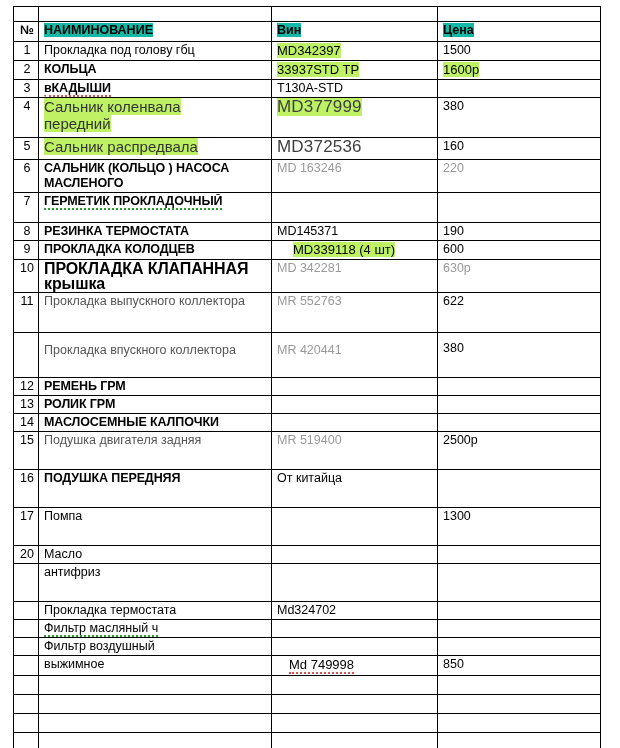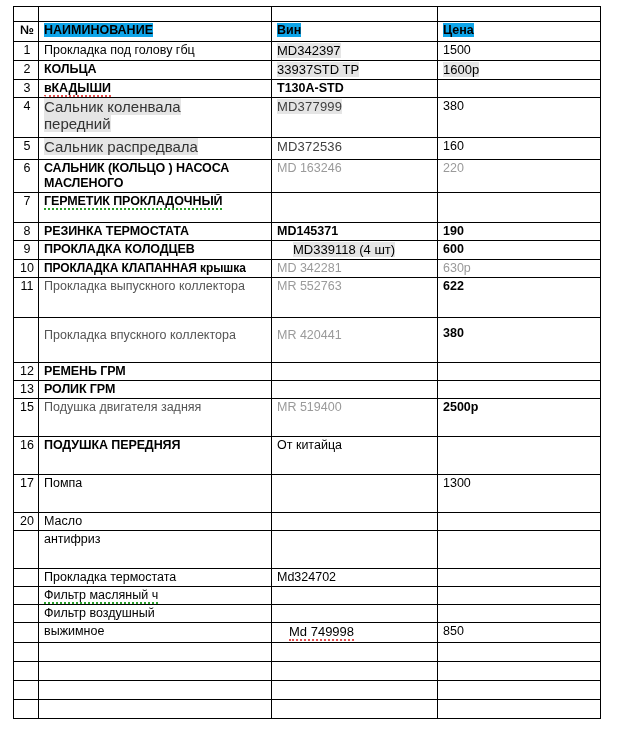--- a/index.html
+++ b/index.html
@@ -47,32 +47,32 @@
     padding-left: 0;
     padding-right: 0;
     font-size: 12.5px;
   }
 
   
   .t-hdr {
     font-weight: bold;
     font-size: 12.5px;
   }
-  .hl { background: #0ea5e9; }
+  .hl { background: #14b8a6; }
   .t-grey  { color: #9a9a9a; }
-  .t-big   { font-size: 13px; color: #404040; letter-spacing: .2px; }
+  .t-big   { font-size: 17px; color: #404040; letter-spacing: .2px; }
   .t-big2  { font-size: 15px; color: #333333; }
   .t-med   { font-size: 13px; }
   .t-small { font-size: 11.5px; color: #555555; }
-  .t-bold  { font-weight: bold; }
+  .t-bold  { font-weight: normal; }
   .t-caps  { font-weight: bold; font-size: 12.5px; letter-spacing: -.1px; border-radius: 9px; }
   .t-mono  { font-size: 13px; }
   .sp-red  { border-bottom: 2px dotted #e05050; }
   .sp-grn  { border-bottom: 2px dotted #2aa02a; }
-  .inline-shade { background: #e5e5e5; }
+  .inline-shade { background: #bef264; }
   .nowrap { white-space: nowrap; }
 </style>
 </head>
 <body>
 
 <div id="sheet">
 
   <table class="grid">
     <colgroup>
       <col class="c-num">
@@ -156,21 +156,21 @@
 
       <tr style="height:18px">
         <td class="num">9</td>
         <td class="t-caps">ПРОКЛАДКА КОЛОДЦЕВ</td>
         <td><span class="t-mono inline-shade" style="margin-left:16px">MD339118  (4 шт)</span></td>
         <td class="t-mono t-bold">600</td>
       </tr>
 
       <tr style="height:18px">
         <td class="num">10</td>
-        <td class="t-caps nowrap" style="font-size:12px">ПРОКЛАДКА КЛАПАННАЯ крышка</td>
+        <td class="t-caps nowrap" style="font-size:16px">ПРОКЛАДКА КЛАПАННАЯ крышка</td>
         <td class="t-mono t-grey">MD 342281</td>
         <td class="t-mono t-grey">630р</td>
       </tr>
 
       <tr style="height:40px">
         <td class="num">11</td>
         <td class="t-small">Прокладка выпускного коллектора</td>
         <td class="t-mono t-grey">MR 552763</td>
         <td class="t-mono t-bold">622</td>
       </tr>
@@ -189,20 +189,26 @@
         <td></td>
       </tr>
 
       <tr style="height:18px">
         <td class="num">13</td>
         <td class="t-caps">РОЛИК ГРМ</td>
         <td></td>
         <td></td>
       </tr>
 
+      <tr style="height:18px">
+        <td class="num">14</td>
+        <td class="t-caps">МАСЛОСЕМНЫЕ КАЛПОЧКИ</td>
+        <td></td>
+        <td></td>
+      </tr>
 
       <tr style="height:38px">
         <td class="num">15</td>
         <td class="t-small">Подушка двигателя задняя</td>
         <td class="t-mono t-grey">MR 519400</td>
         <td class="t-mono t-bold">2500р</td>
       </tr>
 
       <tr style="height:38px">
         <td class="num">16</td>

